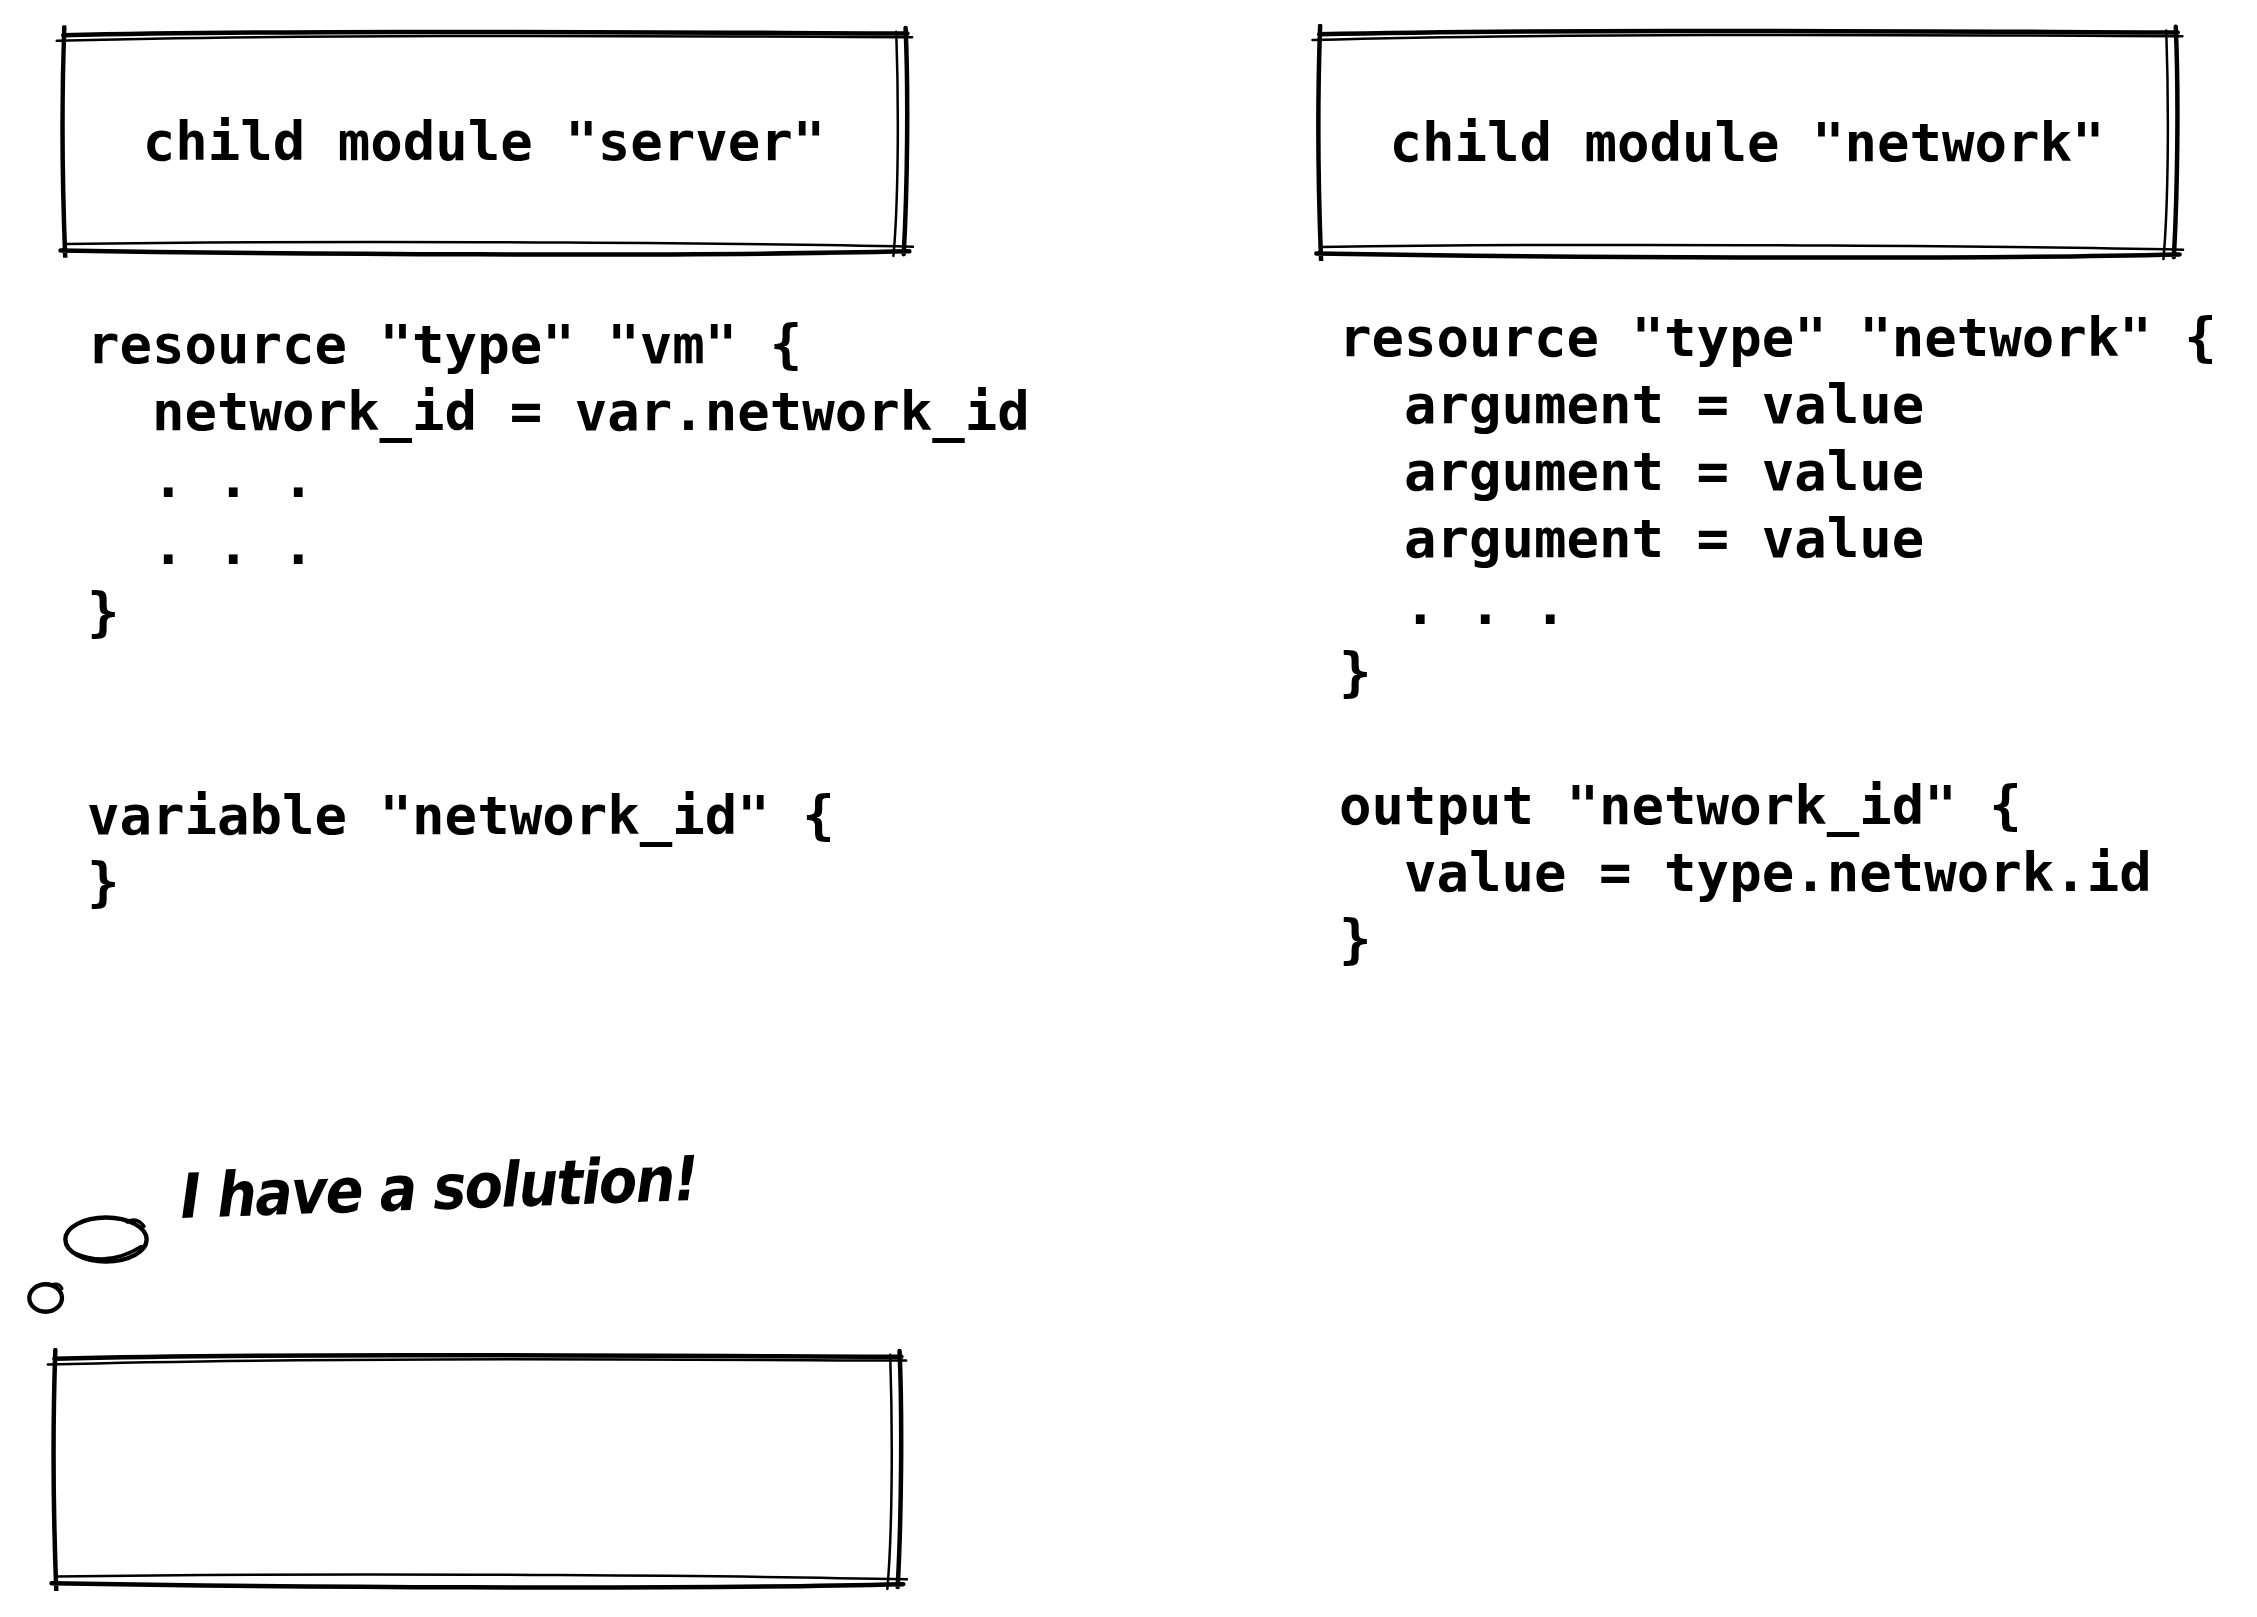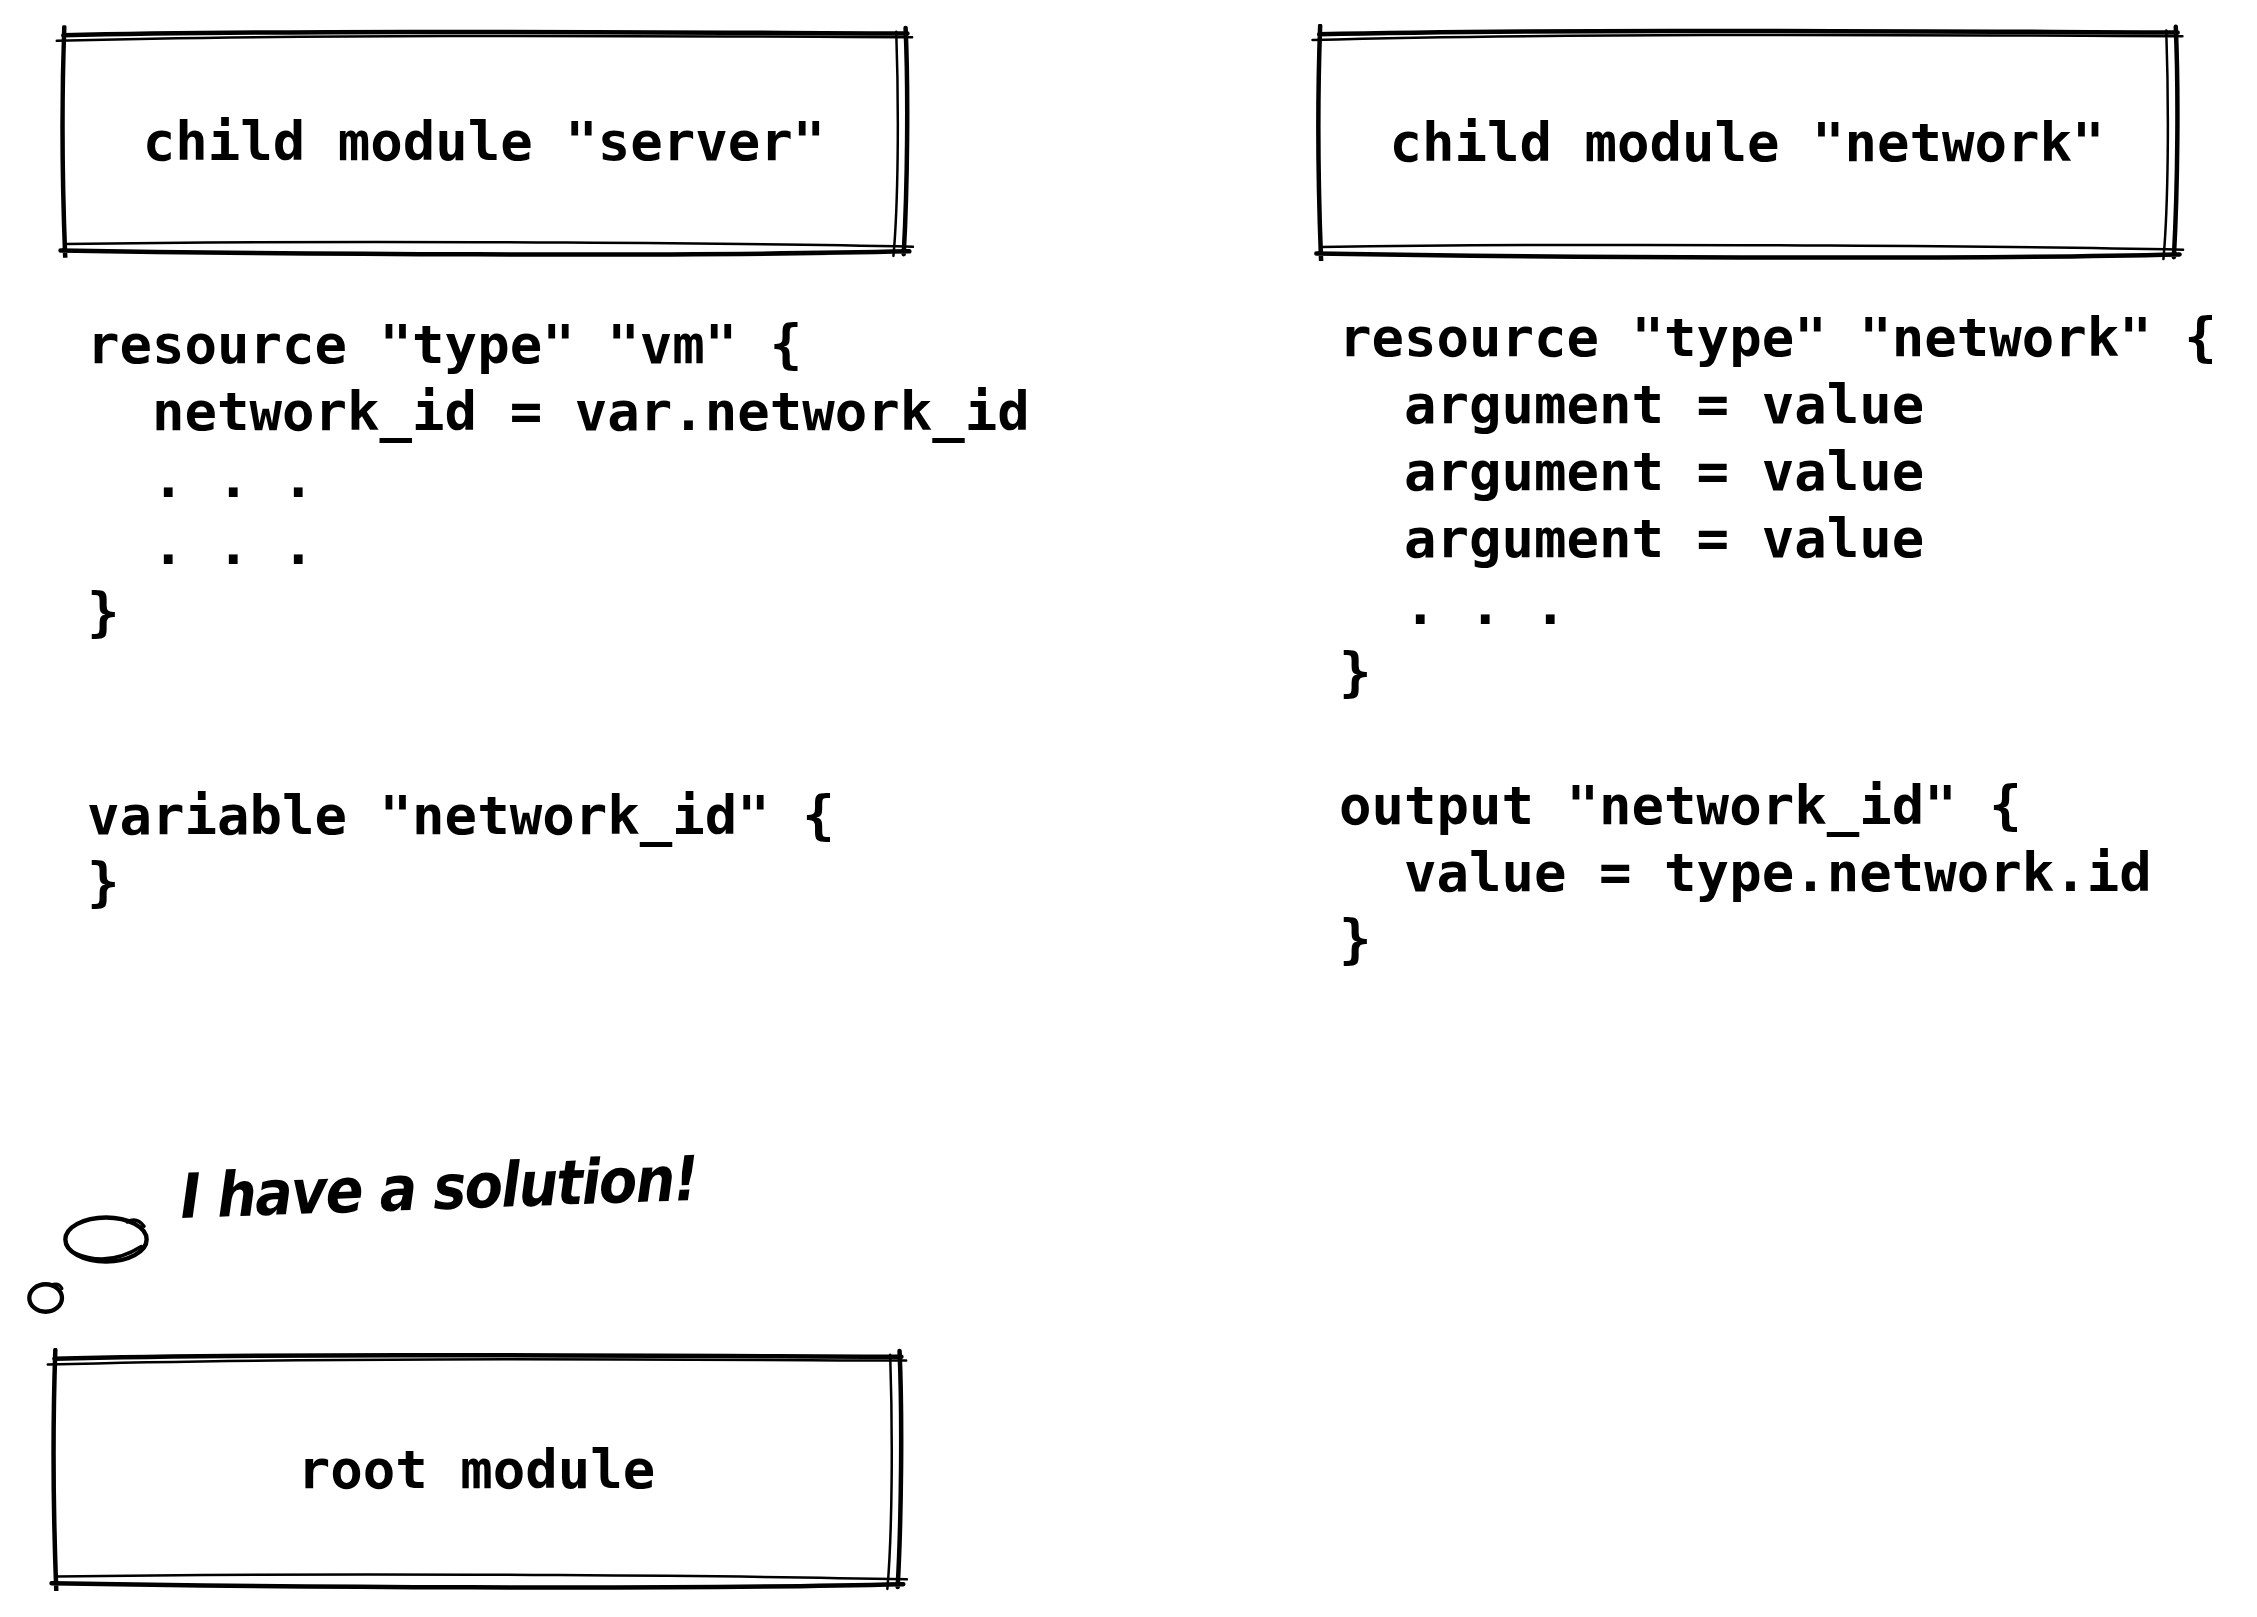--- a/index.html
+++ b/index.html
@@ -128,17 +128,16 @@
 
   <svg class="bubble" id="thought-bubble-small" viewBox="0 0 50 44">
     <ellipse class="ink" cx="24" cy="22" rx="19" ry="16" stroke-width="5"></ellipse>
     <path class="ink" d="M 30,7 Q 39,3 43,11" stroke-width="3.5"></path>
   </svg>
 
   <div class="sketch-box" id="root-box">
     <svg class="border" viewBox="0 0 917 258" width="863" height="243">
         <use href="#sketchRect"></use>
       </svg>
-    <div class="box-title">root module</div>
   </div>
 
 </div>
 
 
 </body></html>

